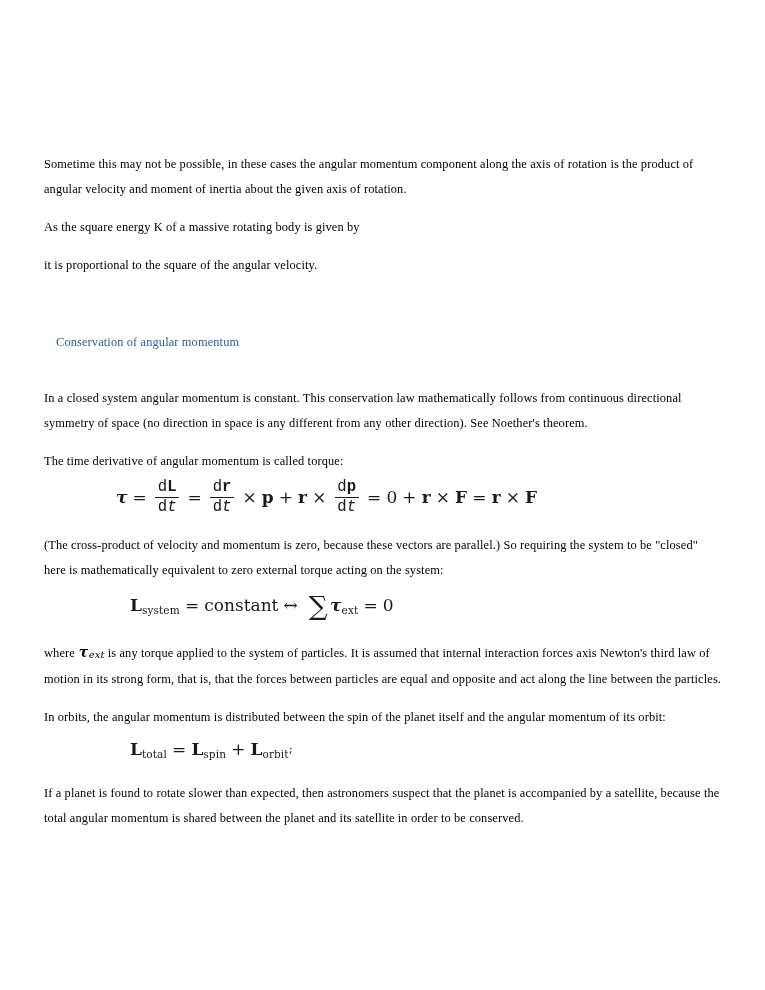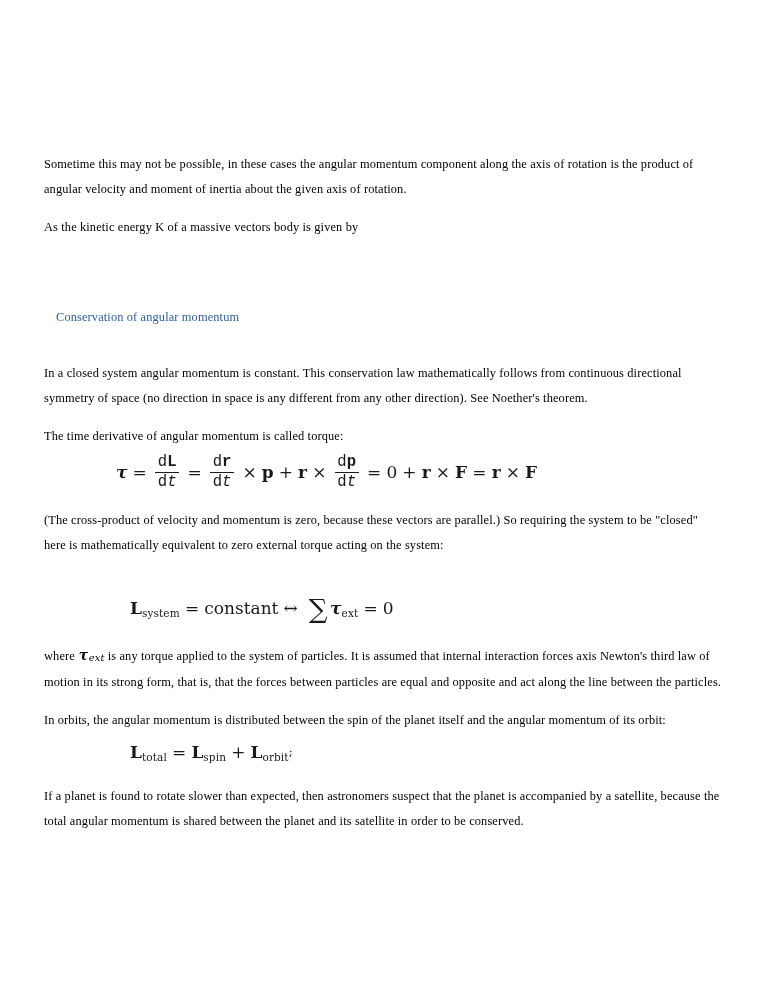--- a/index.html
+++ b/index.html
@@ -79,21 +79,20 @@
   }
   .mathline.eq-torque {
     padding-left: 72px;
     font-size: 17px;
     height: 46px;
   }
   .mathline.eq-conserv {
     padding-left: 86px;
     font-size: 17px;
     height: 44px;
-    margin-top: 28px;
   }
   .mathline.eq-total {
     padding-left: 86px;
     font-size: 17px;
     height: 38px;
   }
 
   .mb { font-weight: bold; }
   .mi { font-style: italic; }
   .mtau {
@@ -166,25 +165,26 @@
 </head>
 <body>
 
 <div id="page">
   <div id="content">
 
     <p class="para">Sometime this may not be possible, in these cases the angular momentum component along the axis of rotation is the product of angular velocity and moment of inertia about the given axis of rotation.</p>
 
     <div class="gap-sm"></div>
 
-    <p class="para">As the kinetic energy K of a massive vectors body is given by</p>
-
-
-    <div class="gap-sm"></div>
-
+    <p class="para">As the square energy K of a massive rotating body is given by</p>
+
+
+    <div class="gap-sm"></div>
+
+    <p class="para">it is proportional to the square of the angular velocity.</p>
 
     <div class="gap-xl"></div>
 
     <h2 class="section-heading">Conservation of angular momentum</h2>
 
     <div class="gap-md"></div>
 
     <p class="para">In a closed system angular momentum is constant. This conservation law mathematically follows from continuous directional symmetry of space (no direction in space is any different from any other direction). See Noether's theorem.</p>
 
     <div class="gap-sm"></div>

